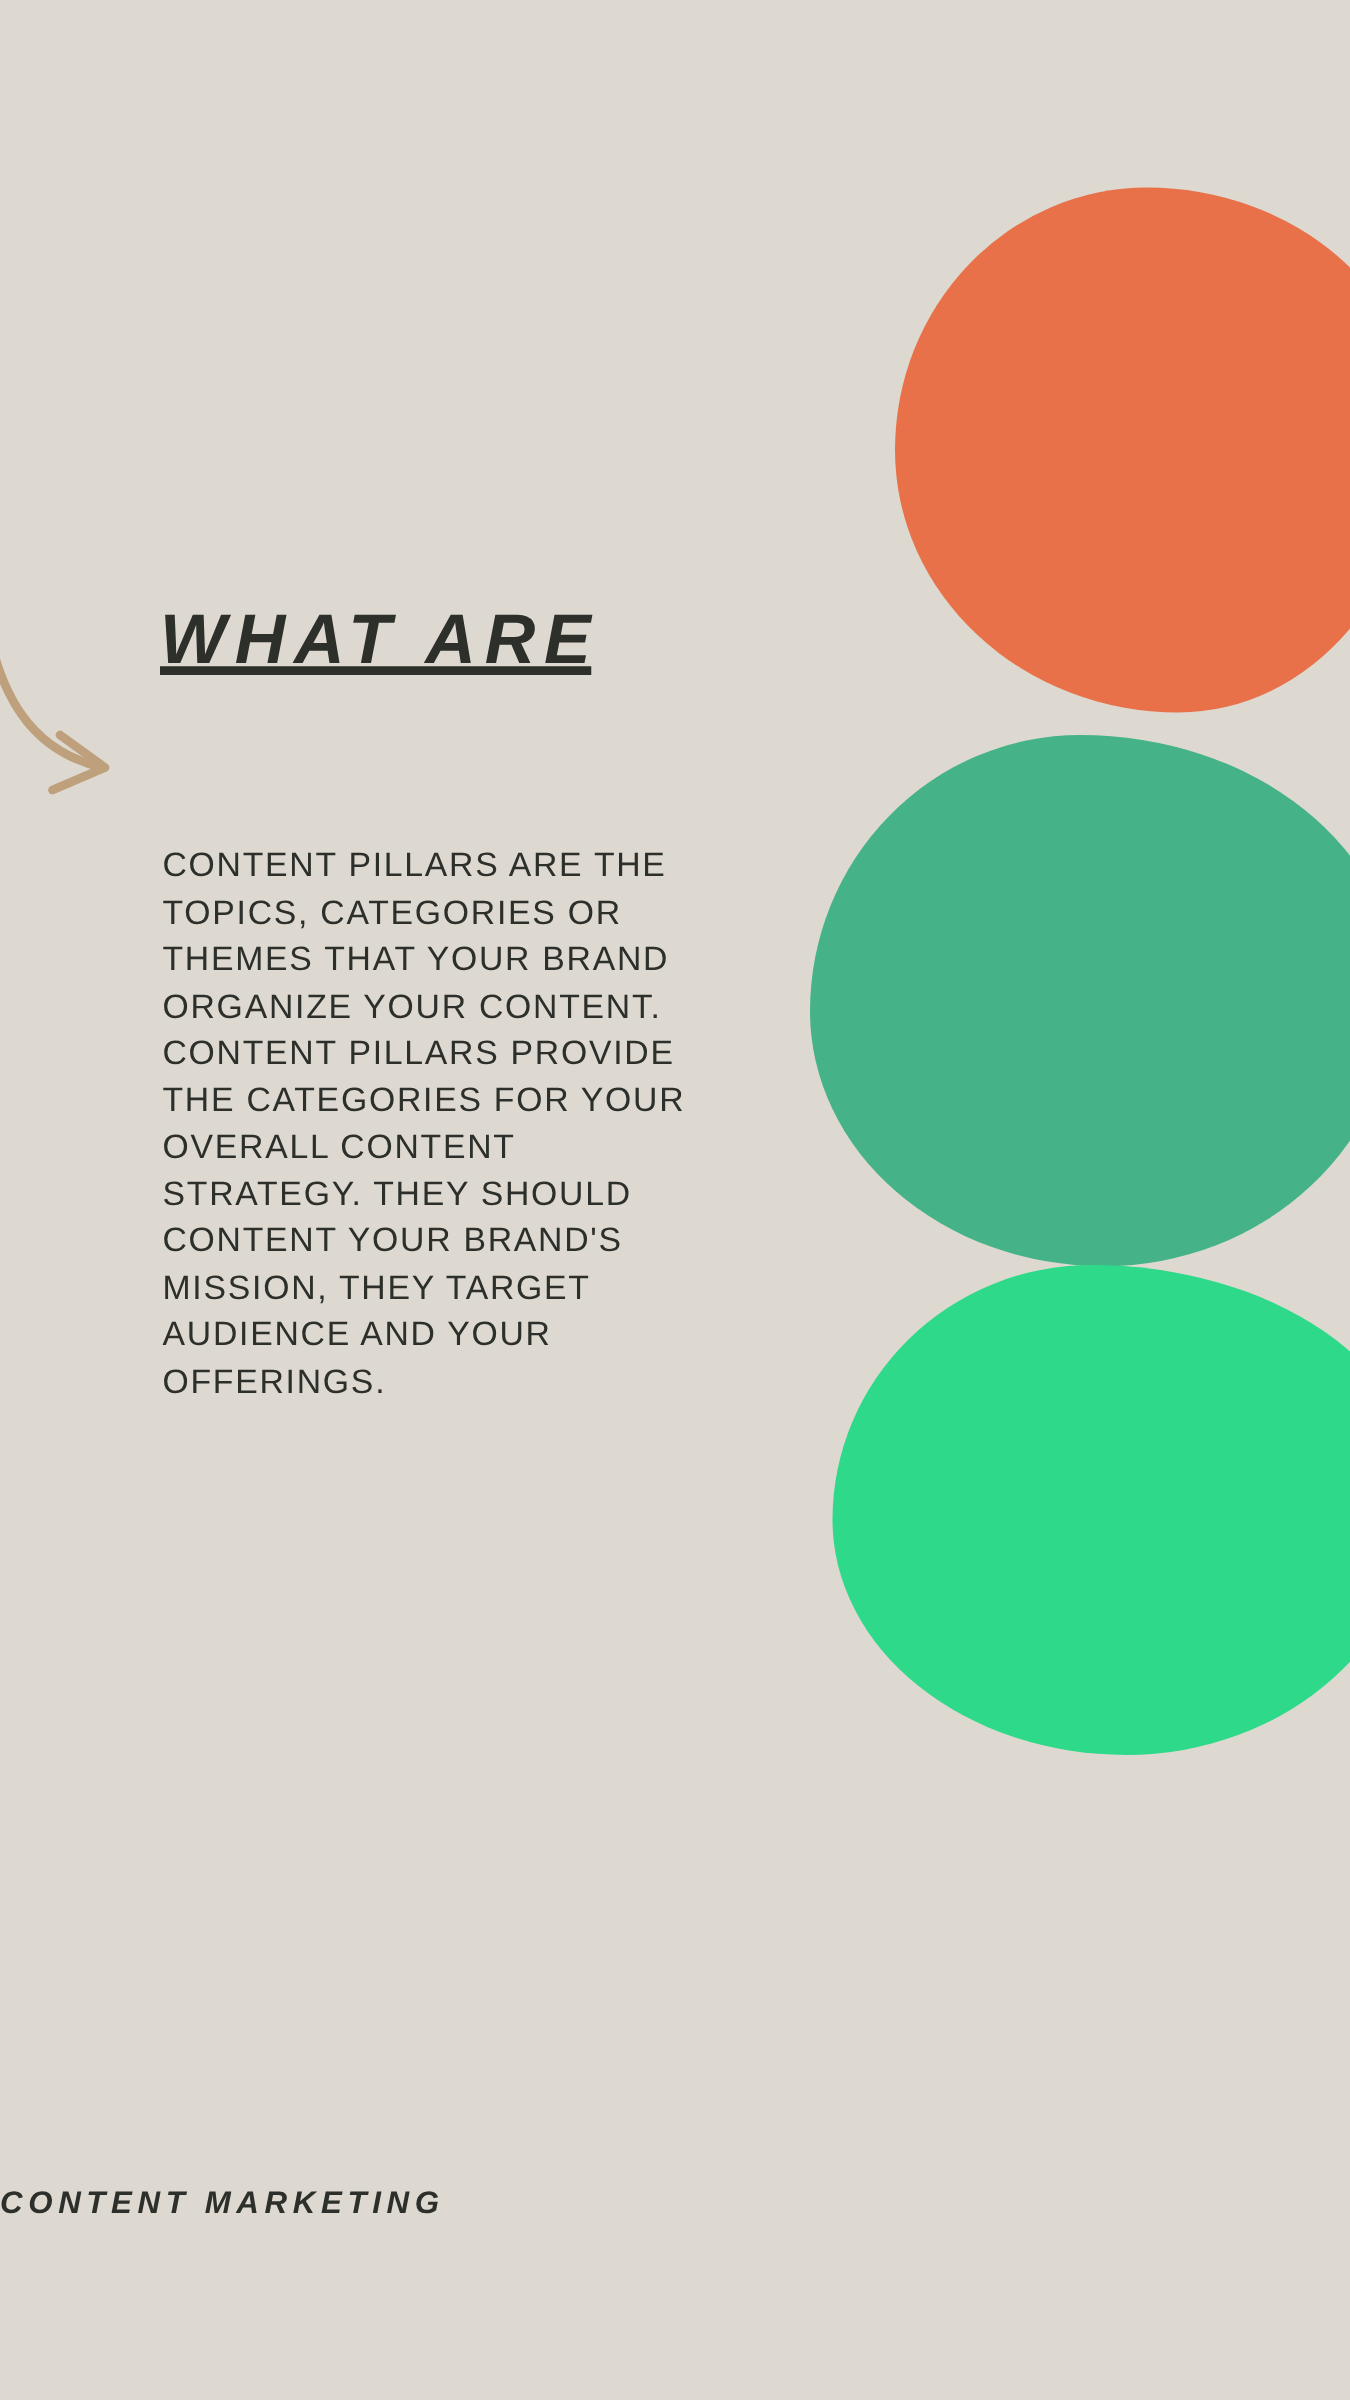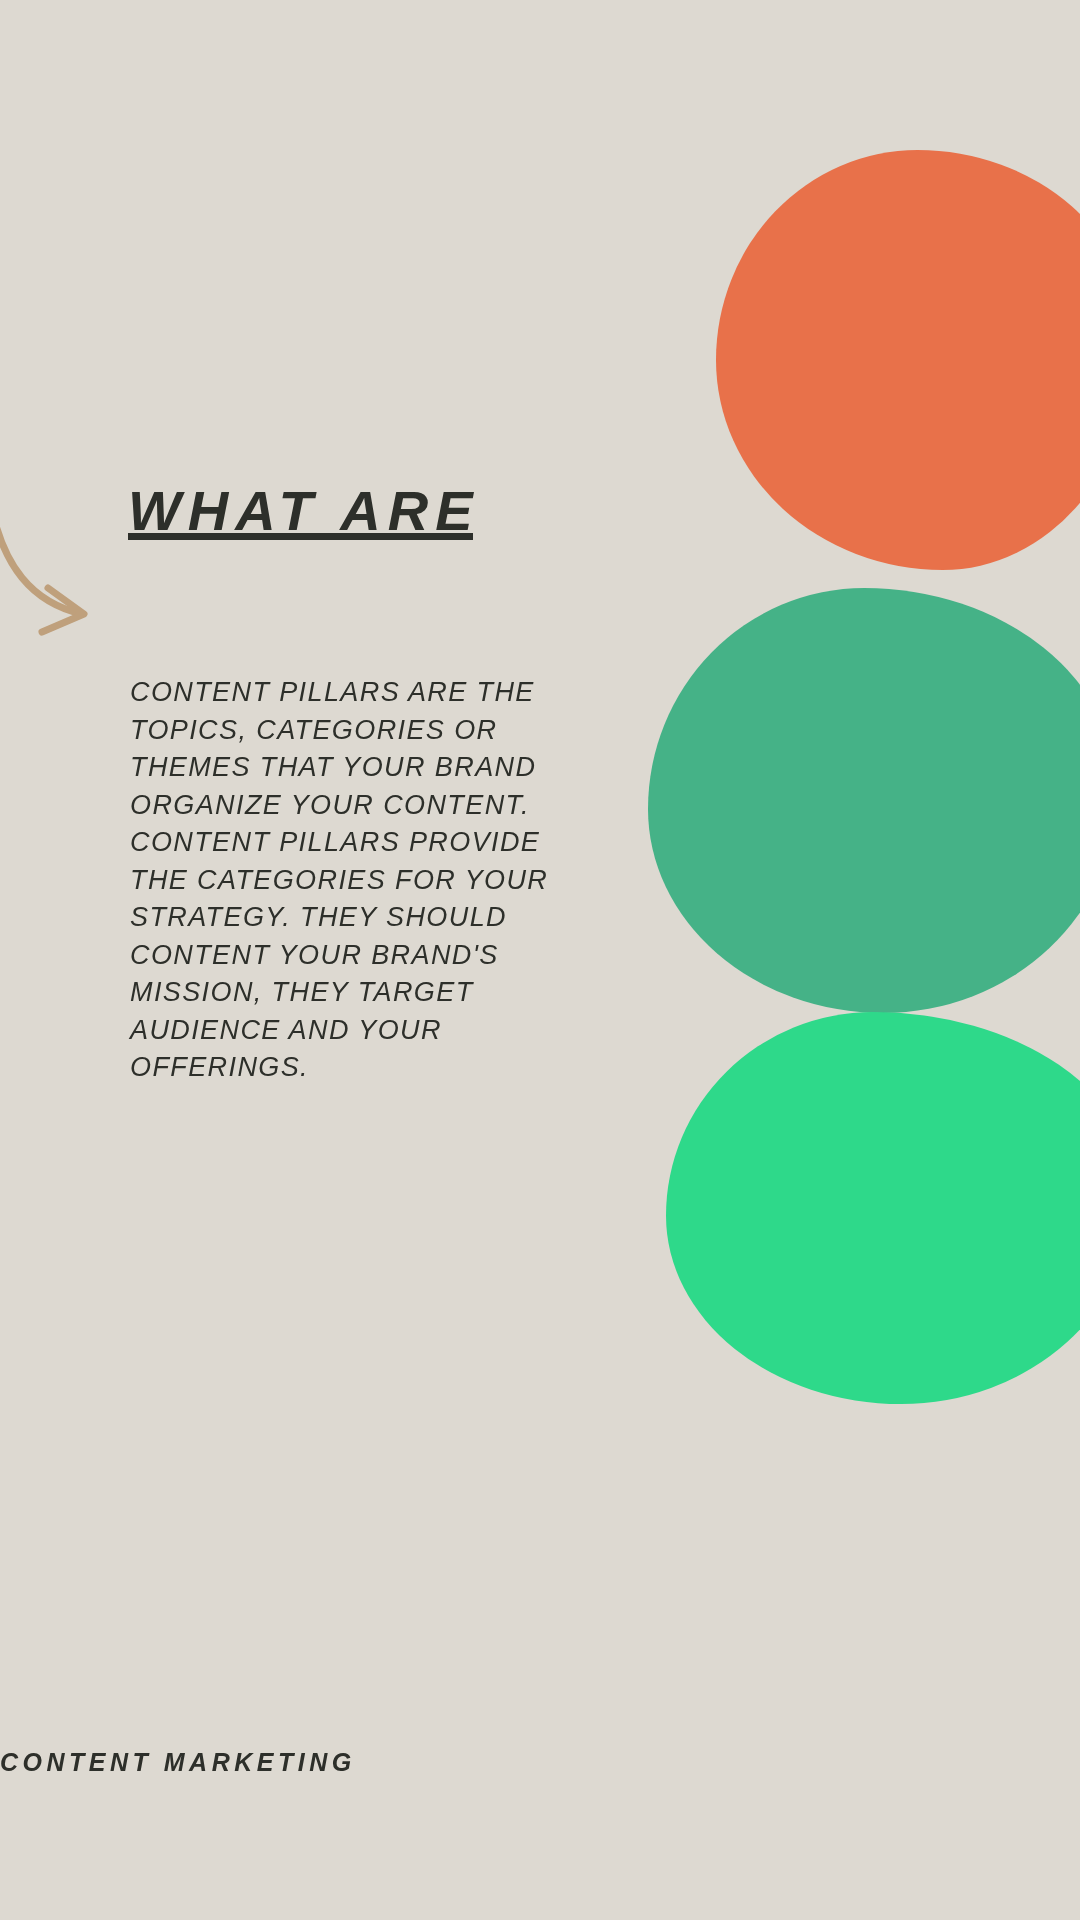--- a/index.html
+++ b/index.html
@@ -86,21 +86,20 @@
   .hl3 .rule { width: 300px; }
   .hl1 { padding-bottom: 2px; }
 
   
   .body-copy {
     position: absolute;
     left: 130px;
     top: 674px;
     width: 470px;
     font-size: 27px;
-    font-style: italic;
     font-weight: 500;
     letter-spacing: 1.4px;
     line-height: 37.5px;
     color: #2D2F2A;
   }
   .body-copy .pline {
     display: block;
     white-space: nowrap;
   }
 
@@ -141,20 +140,21 @@
     </span>
   </div>
 
   <div class="body-copy">
     <span class="pline">CONTENT PILLARS ARE  THE</span>
     <span class="pline">TOPICS, CATEGORIES OR</span>
     <span class="pline">THEMES THAT YOUR BRAND</span>
     <span class="pline">ORGANIZE YOUR CONTENT.</span>
     <span class="pline">CONTENT PILLARS PROVIDE</span>
     <span class="pline">THE CATEGORIES FOR YOUR</span>
+    <span class="pline">OVERALL CONTENT</span>
     <span class="pline">STRATEGY. THEY SHOULD</span>
     <span class="pline">CONTENT YOUR BRAND'S</span>
     <span class="pline">MISSION, THEY TARGET</span>
     <span class="pline">AUDIENCE AND YOUR</span>
     <span class="pline">OFFERINGS.</span>
   </div>
 
   <div class="footer">CONTENT MARKETING</div>
 
 </div>

